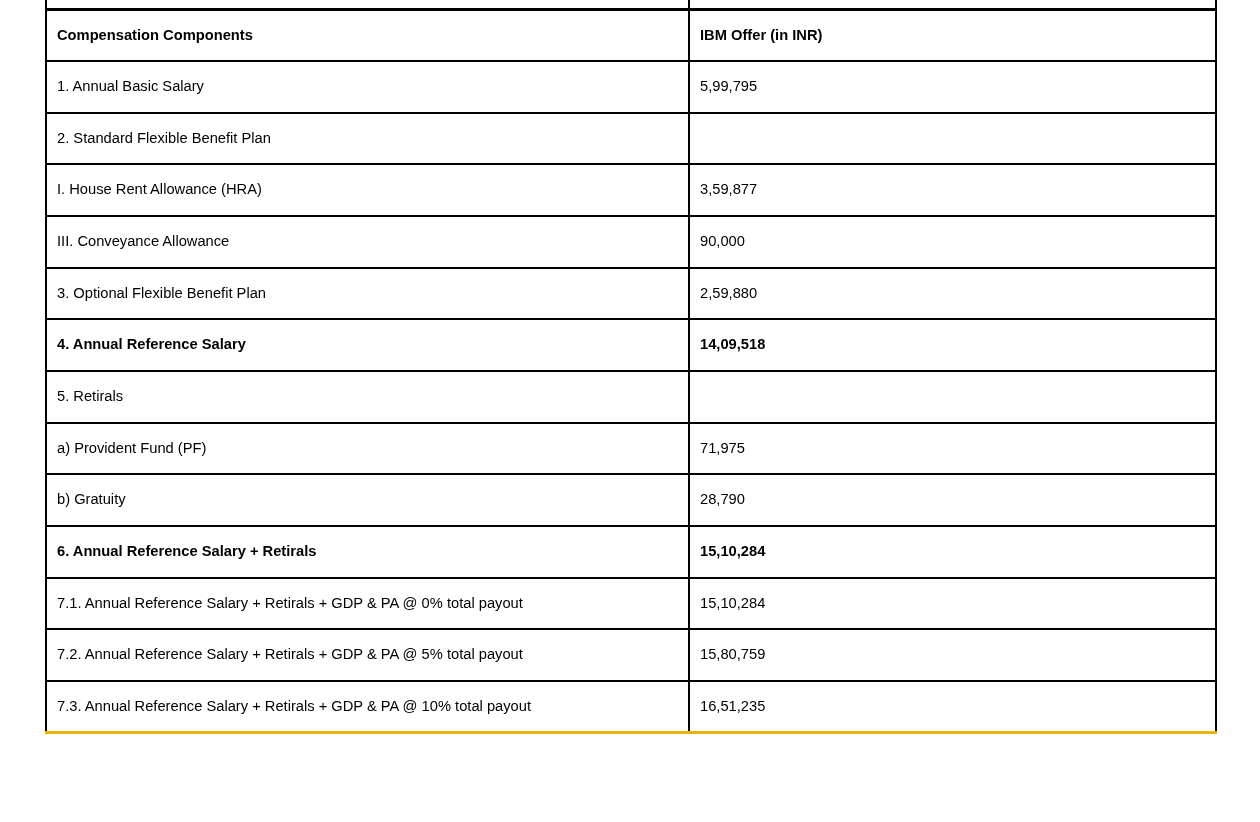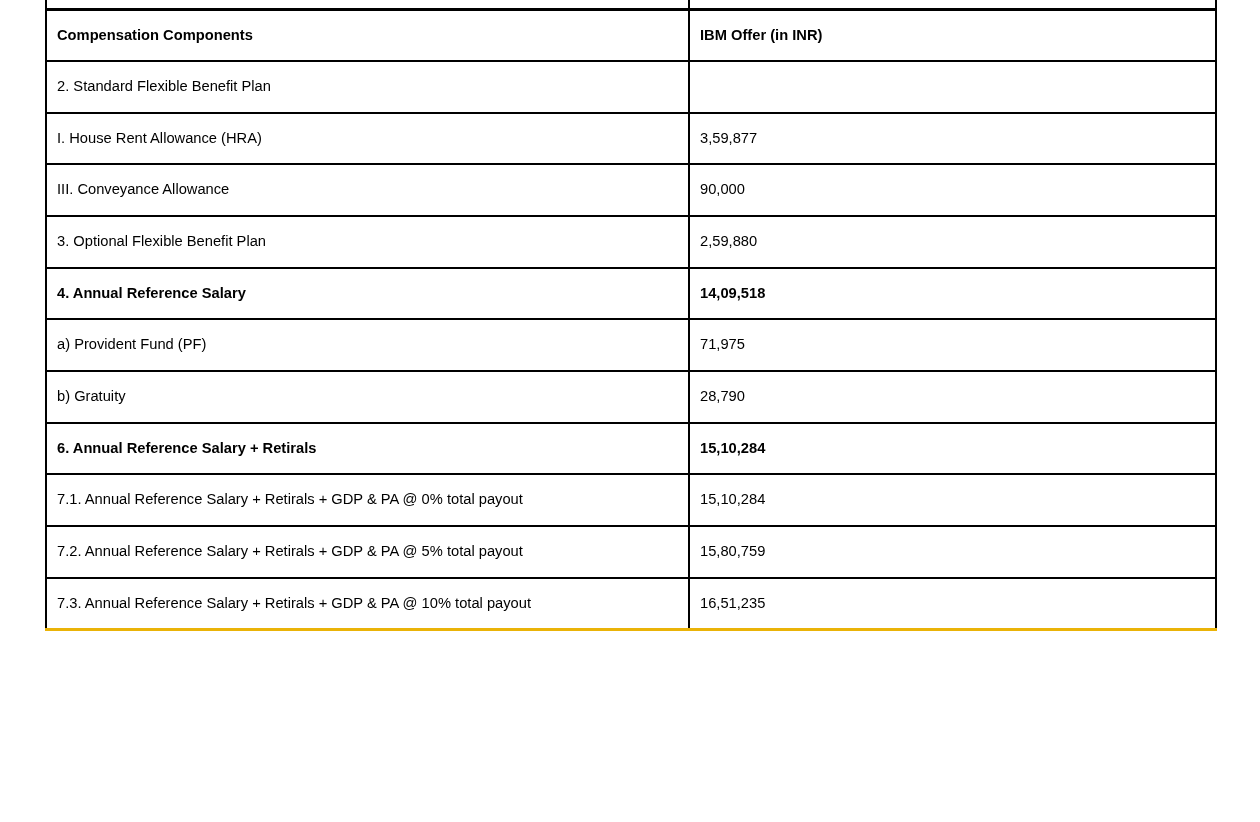--- a/index.html
+++ b/index.html
@@ -64,38 +64,46 @@
         <td></td>
         <td></td>
       </tr>
       <tr class="header">
         <th>Compensation Components</th>
         <th>IBM Offer (in INR)</th>
       </tr>
     </thead>
     <tbody id="rows">
         <tr>
+    <td class="label-cell">1. Annual Basic Salary</td>
+    <td class="value-cell">5,99,795</td>
+  </tr>
+        <tr>
     <td class="label-cell">2. Standard Flexible Benefit Plan</td>
     <td class="value-cell"></td>
   </tr>
         <tr>
     <td class="label-cell">I. House Rent Allowance (HRA)</td>
     <td class="value-cell">3,59,877</td>
   </tr>
         <tr>
     <td class="label-cell">III. Conveyance Allowance</td>
     <td class="value-cell">90,000</td>
   </tr>
         <tr>
     <td class="label-cell">3. Optional Flexible Benefit Plan</td>
     <td class="value-cell">2,59,880</td>
   </tr>
         <tr class="bold">
     <td class="label-cell">4. Annual Reference Salary</td>
     <td class="value-cell">14,09,518</td>
+  </tr>
+        <tr>
+    <td class="label-cell">5. Retirals</td>
+    <td class="value-cell"></td>
   </tr>
         <tr>
     <td class="label-cell">a) Provident Fund (PF)</td>
     <td class="value-cell">71,975</td>
   </tr>
         <tr>
     <td class="label-cell">b) Gratuity</td>
     <td class="value-cell">28,790</td>
   </tr>
         <tr class="bold">

